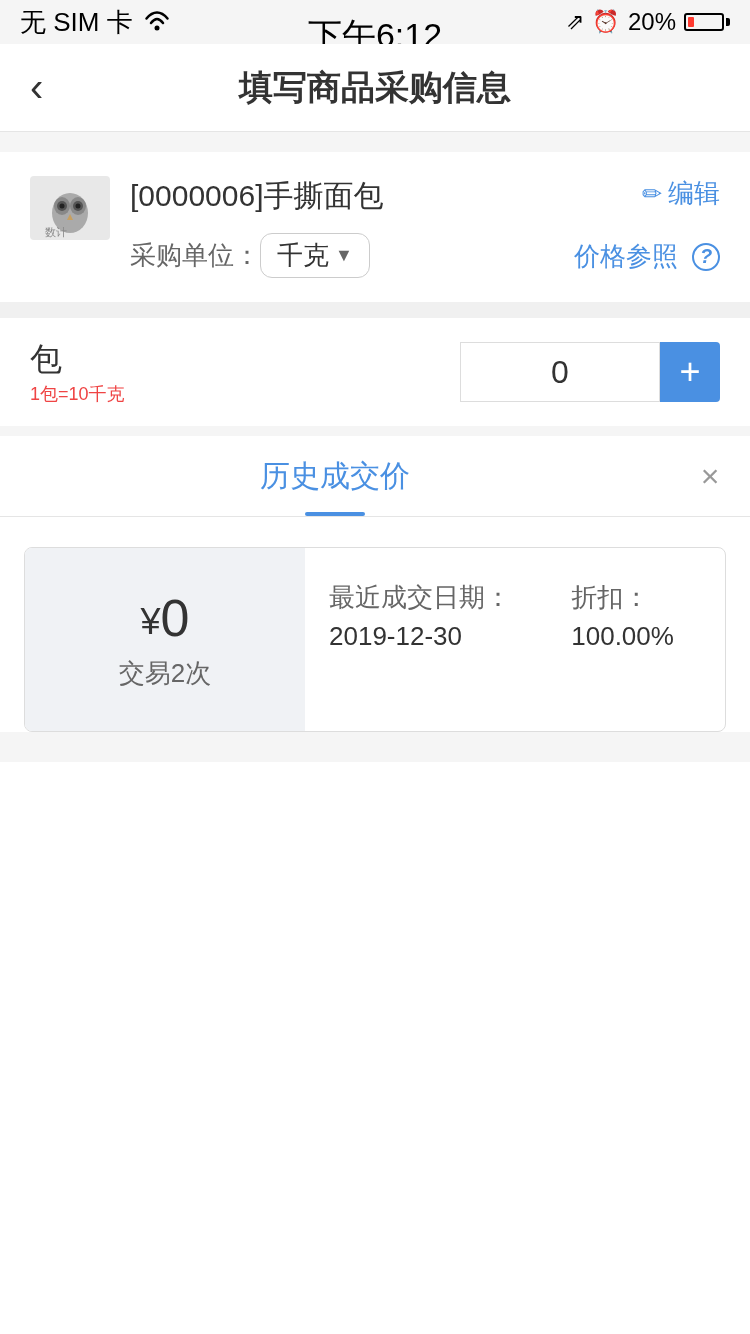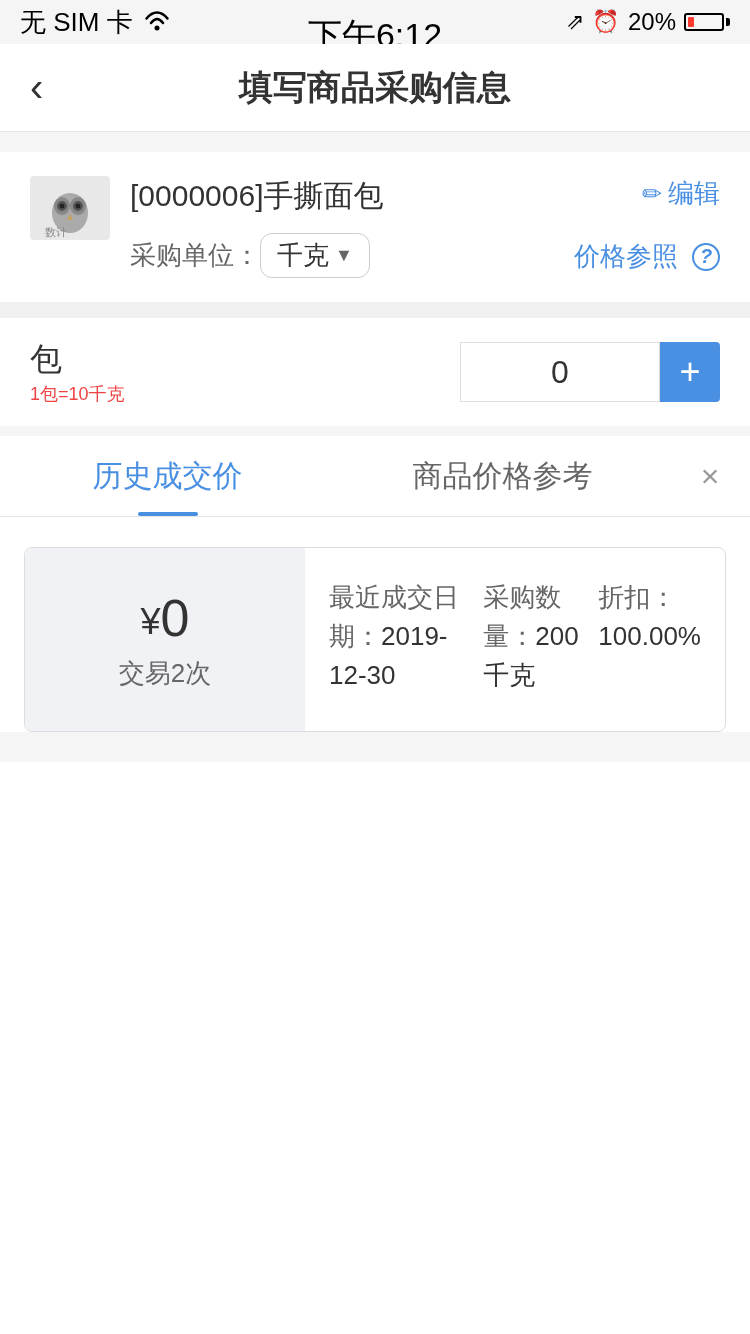--- a/index.html
+++ b/index.html
@@ -443,42 +443,36 @@
   </div>
 </div>
 
 <div class="bottom-panel">
 
   <div class="tabs-row">
     <div class="tab-item active">
       <span>历史成交价</span>
       <div class="tab-active-bar"></div>
     </div>
-    <div class="tab-item">
-      <span>商品价格参考</span>
-    </div>
     <div class="tab-close">
       <span>×</span>
     </div>
   </div>
 
   <div class="price-card">
     <div class="price-card-left">
       <div class="price-main">
         <span style="font-size:36px; vertical-align:middle;">¥</span><span>0</span>
       </div>
       <div class="price-sub">交易2次</div>
     </div>
     <div class="price-card-right">
       <div class="price-detail-row">
         <span class="price-detail-label">最近成交日期：</span><span>2019-12-30</span>
       </div>
       <div class="price-detail-row">
-        <span class="price-detail-label">采购数量：</span><span>200千克</span>
-      </div>
-      <div class="price-detail-row">
         <span class="price-detail-label">折扣：</span><span>100.00%</span>
       </div>
     </div>
   </div>
 </div>
 
 <div style="background:#fff; flex:1; min-height:600px;"></div>
 
 </body></html>

